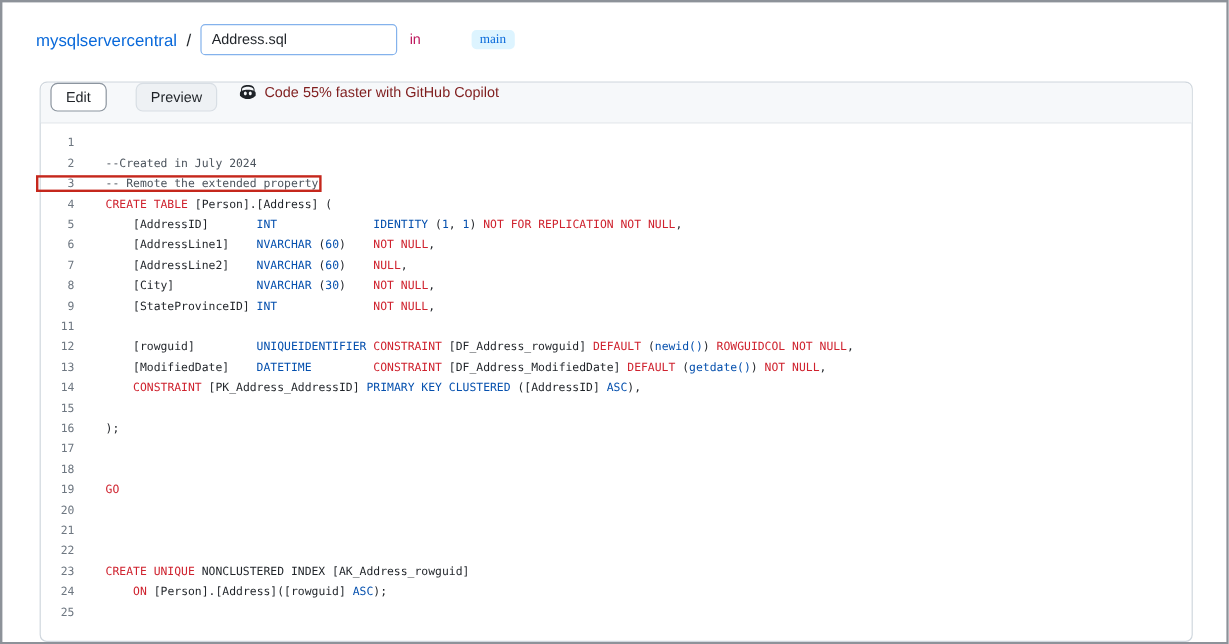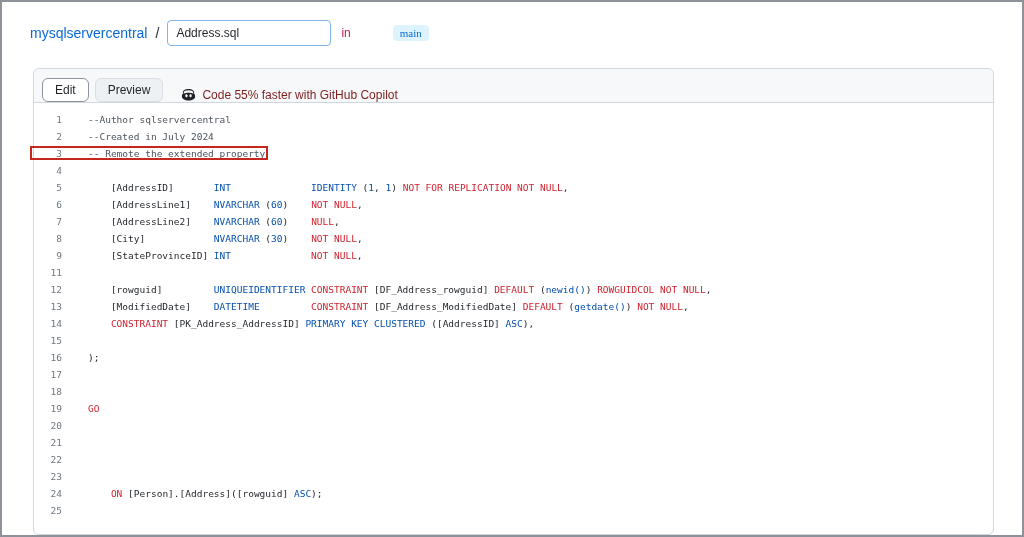--- a/index.html
+++ b/index.html
@@ -5,24 +5,24 @@
   html,body{margin:0;padding:0;}
   body{width:1024px;height:537px;background:#ffffff;font-family:"Liberation Sans",sans-serif;position:relative;overflow:hidden;}
   .frame{position:absolute;inset:0;border:2px solid #8d9299;pointer-events:none;z-index:10;}
   .topbar{padding:20px 0 0 30px;display:flex;align-items:center;gap:6px;}
   .repo{color:#0969da;font-weight:400;font-size:14px;text-decoration:none;cursor:pointer;}
   .sep{color:#1f2328;font-size:14px;padding:0 2px;}
   .fname-input{width:146px;height:24px;border:1px solid #84b2ec;border-radius:4px;font-size:12px;color:#1f2328;padding:0 8px;outline:none;background:#fff;font-family:"Liberation Sans",sans-serif;}
   .in-label{color:#be185d;font-size:12px;margin:0 4px;}
   .branch{font-family:Liberation Serif, serif;font-size:11px;color:#0969da;background:#ddf4ff;padding:2px 7px;border-radius:4px;cursor:pointer;margin-left:32px;}
   .card{position:absolute;left:33px;top:68px;width:959px;height:465px;border:1px solid #d0d7de;border-radius:6px;background:#fff;}
-  .card-header{height:33px;background:#f6f8fa;border-bottom:1px solid #d0d7de;border-radius:6px 6px 0 0;display:flex;align-items:flex-end;padding:0 8px;gap:4px;}
+  .card-header{height:33px;background:#f6f8fa;border-bottom:1px solid #d0d7de;border-radius:6px 6px 0 0;display:flex;align-items:flex-start;padding:0 8px;gap:4px;}
   .tab{font-size:12px;height:24px;padding:0 12px;border-radius:6px;display:flex;align-items:center;cursor:pointer;box-sizing:border-box;}
   .tab.active{background:#ffffff;border:1px solid #8c959f;color:#1f2328;}
-  .tab.inactive{background:#eef1f4;border:1px solid #d8dee4;color:#1f2328;margin-left:2px;}
+  .tab.inactive{background:#eef1f4;border:1px solid #d8dee4;color:#1f2328;margin-left:20px;}
   .copilot{display:flex;align-items:center;gap:6px;margin-left:14px;color:#7f1d1d;font-size:12px;cursor:pointer;}
   .copilot svg{display:block;}
   .code-area{padding-top:8px;}
   .line{display:flex;height:17px;line-height:17px;position:relative;font-family:"DejaVu Sans Mono",monospace;font-size:9.5px;}
   .ln{width:28px;text-align:right;color:#6e7781;flex:none;user-select:none;}
   .code{margin-left:26px;white-space:pre;}
   .tk-k{color:#cf222e;}
   .tk-b{color:#0550ae;}
   .tk-p{color:#1f2328;}
   .tk-c{color:#4b535c;}
@@ -50,33 +50,33 @@
         <svg viewBox="0 0 16 16" width="15" height="15">
             <path fill="#1f2328" d="M8 2c3.3 0 6 1.2 6 4v1.5c.6.3 1 .9 1 1.5v2c0 .4-.2.8-.6 1C12.9 13.6 10.6 14.5 8 14.5S3.1 13.6 1.6 12c-.4-.2-.6-.6-.6-1V9c0-.6.4-1.2 1-1.5V6c0-2.8 2.7-4 6-4Zm0 1.5C5.2 3.5 2.9 4.4 2.9 6v1.1C4.2 6.5 6 6.2 8 6.2s3.8.3 5.1.9V6c0-1.6-2.3-2.5-5.1-2.5ZM5.8 7.8c-.7 0-1.3.7-1.3 1.6S5.1 11 5.8 11s1.3-.7 1.3-1.6-.6-1.6-1.3-1.6Zm4.4 0c-.7 0-1.3.7-1.3 1.6s.6 1.6 1.3 1.6 1.3-.7 1.3-1.6-.6-1.6-1.3-1.6Z"></path>
           </svg>
       </span>
       <span>Code 55% faster with GitHub Copilot</span>
     </div>
   </div>
   <div class="code-area" id="code-lines">
       <div class="line">
         <span class="ln">1</span>
-        <span class="code"><span class="tk-c">--Author sqlservercentral</span></span>
       </div>
       <div class="line">
         <span class="ln">2</span>
         <span class="code"><span class="tk-c">--Created in July 2024</span></span>
       </div>
       <div class="line">
         <div class="red-box"></div>
         <span class="ln">3</span>
         <span class="code"><span class="tk-c">-- Remote the extended property</span></span>
       </div>
       <div class="line">
         <span class="ln">4</span>
+        <span class="code"><span class="tk-k">CREATE TABLE</span><span class="tk-p"> [Person].[Address] (</span></span>
       </div>
       <div class="line">
         <span class="ln">5</span>
         <span class="code"><span class="tk-p">    [AddressID]       </span><span class="tk-b">INT</span><span class="tk-p">              </span><span class="tk-b">IDENTITY</span><span class="tk-p"> (</span><span class="tk-b">1</span><span class="tk-p">, </span><span class="tk-b">1</span><span class="tk-p">) </span><span class="tk-k">NOT FOR REPLICATION NOT NULL</span><span class="tk-p">,</span></span>
       </div>
       <div class="line">
         <span class="ln">6</span>
         <span class="code"><span class="tk-p">    [AddressLine1]    </span><span class="tk-b">NVARCHAR</span><span class="tk-p"> (</span><span class="tk-b">60</span><span class="tk-p">)    </span><span class="tk-k">NOT NULL</span><span class="tk-p">,</span></span>
       </div>
       <div class="line">
@@ -132,20 +132,21 @@
       <div class="line">
         <span class="ln">21</span>
         <span class="code"></span>
       </div>
       <div class="line">
         <span class="ln">22</span>
         <span class="code"></span>
       </div>
       <div class="line">
         <span class="ln">23</span>
+        <span class="code"><span class="tk-k">CREATE UNIQUE</span><span class="tk-p"> NONCLUSTERED INDEX [AK_Address_rowguid]</span></span>
       </div>
       <div class="line">
         <span class="ln">24</span>
         <span class="code"><span class="tk-p">    </span><span class="tk-k">ON</span><span class="tk-p"> [Person].[Address]([rowguid] </span><span class="tk-b">ASC</span><span class="tk-p">);</span></span>
       </div>
       <div class="line">
         <span class="ln">25</span>
         <span class="code"></span>
       </div>
     </div>

